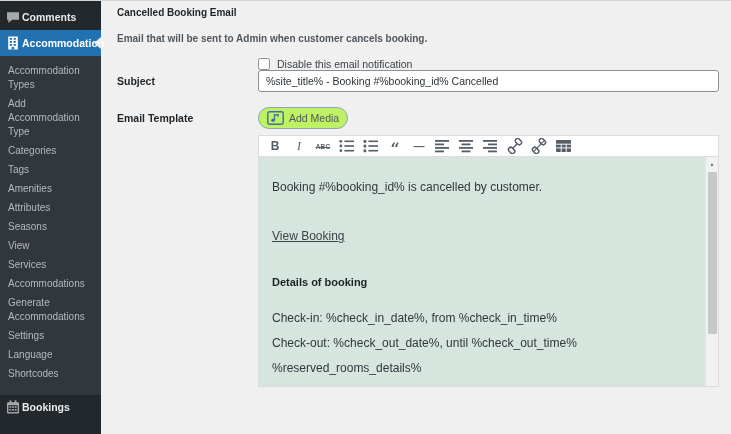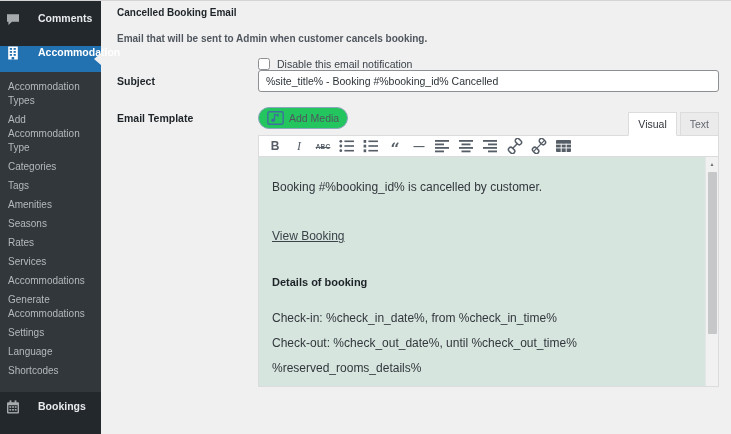--- a/index.html
+++ b/index.html
@@ -2,21 +2,21 @@
 <html><head>
 <meta charset="utf-8">
 <style>
   * { margin:0; padding:0; box-sizing:border-box; }
   html,body { width:731px; height:434px; overflow:hidden; }
   body { font-family:"Liberation Sans", sans-serif; background:#f0f0f1; }
   .screen { width:731px; height:434px; display:flex; overflow:hidden; border-top:1px solid #d4d4d7; }
 
   
   .sidebar { width:101px; flex:0 0 101px; background:#23282d; color:#eeeeee; padding-top:3px; }
-  .menu-item { display:flex; gap:18px; height:26px; padding:0 6px; font-size:10.5px; font-weight:600; color:#e8eaec; cursor:pointer;margin-top:8px; }
+  .menu-item { display:flex; align-items:center; gap:2px; height:26px; padding:0 6px; font-size:10.5px; font-weight:600; color:#e8eaec; cursor:pointer; }
   .menu-item .mi-icon { width:14px; height:14px; flex:0 0 14px; display:flex; align-items:center; justify-content:center; }
   .menu-item.active { background:#2271b1; color:#fff; position:relative; }
   .menu-item.active .arrow-notch { position:absolute; right:0; top:50%; margin-top:-6px; width:0; height:0;
       border-top:6px solid transparent; border-bottom:6px solid transparent; border-right:7px solid #f0f0f1; }
   .submenu { background:#32373c; padding:5px 0 12px; }
   .submenu-item { font-size:10px; line-height:1.4; color:#b4b9be; padding:2.5px 4px 2.5px 8px; cursor:pointer; }
   .menu-sep { height:10px; }
   .bottom-group .menu-item { height:24px; }
 
   
@@ -35,21 +35,21 @@
 
   .subject-row { }
   .header-row { margin-top:17px; }
   .template-row { margin-top:15px; }
 
   .text-input { width:100%; height:22px; border:1px solid #8c8f94; border-radius:3px; background:#fff;
       font-family:"Liberation Sans", sans-serif; font-size:10.5px; color:#2c3338; padding:0 7px; outline:none; }
 
   
   .editor-top { display:flex; justify-content:space-between; align-items:flex-start; height:28px; }
-  .add-media-btn { display:inline-flex; align-items:center; gap:5px; height:22px; padding:0 8px; background:#22c55e;
+  .add-media-btn { display:inline-flex; align-items:center; gap:5px; height:22px; padding:0 8px; background:#bef264;
       border:1px solid #8ca6bd; border-radius:11px; font-size:10.5px; color:#50575e; cursor:pointer; }
   .tabs { align-self:flex-end; display:flex; gap:3px; position:relative; z-index:2; margin-bottom:-1px; }
   .tab { font-size:10.5px; padding:0 9px; height:24px; line-height:23px; cursor:pointer; }
   .tab.active { background:#fff; border:1px solid #dcdcde; border-bottom:1px solid #fff; color:#32373c; }
   .tab.inactive { background:#ebebec; border:1px solid #dcdcde; color:#646970; }
 
   .mce-toolbar { background:#fff; border:1px solid #dcdcde; height:22px; display:flex; align-items:center; padding:0 4px; }
   .tb-btn { width:24px; height:20px; display:flex; align-items:center; justify-content:center; cursor:pointer;
       color:#555d66; border-radius:2px; flex:0 0 24px; }
   .tb-bold { font-size:12px; font-weight:700; }
@@ -102,22 +102,23 @@
       <span>Accommodation</span>
       <span class="arrow-notch"></span>
     </div>
 
     <div class="submenu">
       <div class="submenu-item">Accommodation Types</div>
       <div class="submenu-item">Add Accommodation Type</div>
       <div class="submenu-item">Categories</div>
       <div class="submenu-item">Tags</div>
       <div class="submenu-item">Amenities</div>
+      <div class="submenu-item">Attributes</div>
       <div class="submenu-item">Seasons</div>
-      <div class="submenu-item">Rates</div>
+      <div class="submenu-item">View</div>
       <div class="submenu-item">Services</div>
       <div class="submenu-item">Accommodations</div>
       <div class="submenu-item">Generate Accommodations</div>
       <div class="submenu-item">Settings</div>
       <div class="submenu-item">Language</div>
       <div class="submenu-item">Shortcodes</div>
     </div>
 
     <div class="bottom-group">
       <div class="menu-item">
@@ -183,24 +184,20 @@
               <svg width="17" height="14" viewBox="0 0 17 14">
                 <rect x="0.8" y="0.8" width="15.4" height="12.4" rx="1.6" fill="none" stroke="#3f6f9e" stroke-width="1.4"></rect>
                 <circle cx="6" cy="9.2" r="1.7" fill="#3f6f9e"></circle>
                 <rect x="6.9" y="3.2" width="1.3" height="6" fill="#3f6f9e"></rect>
                 <rect x="6.9" y="3.2" width="4.7" height="1.3" fill="#3f6f9e"></rect>
                 <rect x="10.3" y="3.2" width="1.3" height="2.6" fill="#3f6f9e"></rect>
               </svg>
             </span>
             <span>Add Media</span>
           </button>
-          <div class="tabs">
-            <div class="tab active">Visual</div>
-            <div class="tab inactive">Text</div>
-          </div>
         </div>
 
         <div class="mce-toolbar">
           <div class="tb-btn">
               <span class="tb-bold">B</span>
             </div>
           <div class="tb-btn">
               <span class="tb-italic">I</span>
             </div>
           <div class="tb-btn">

